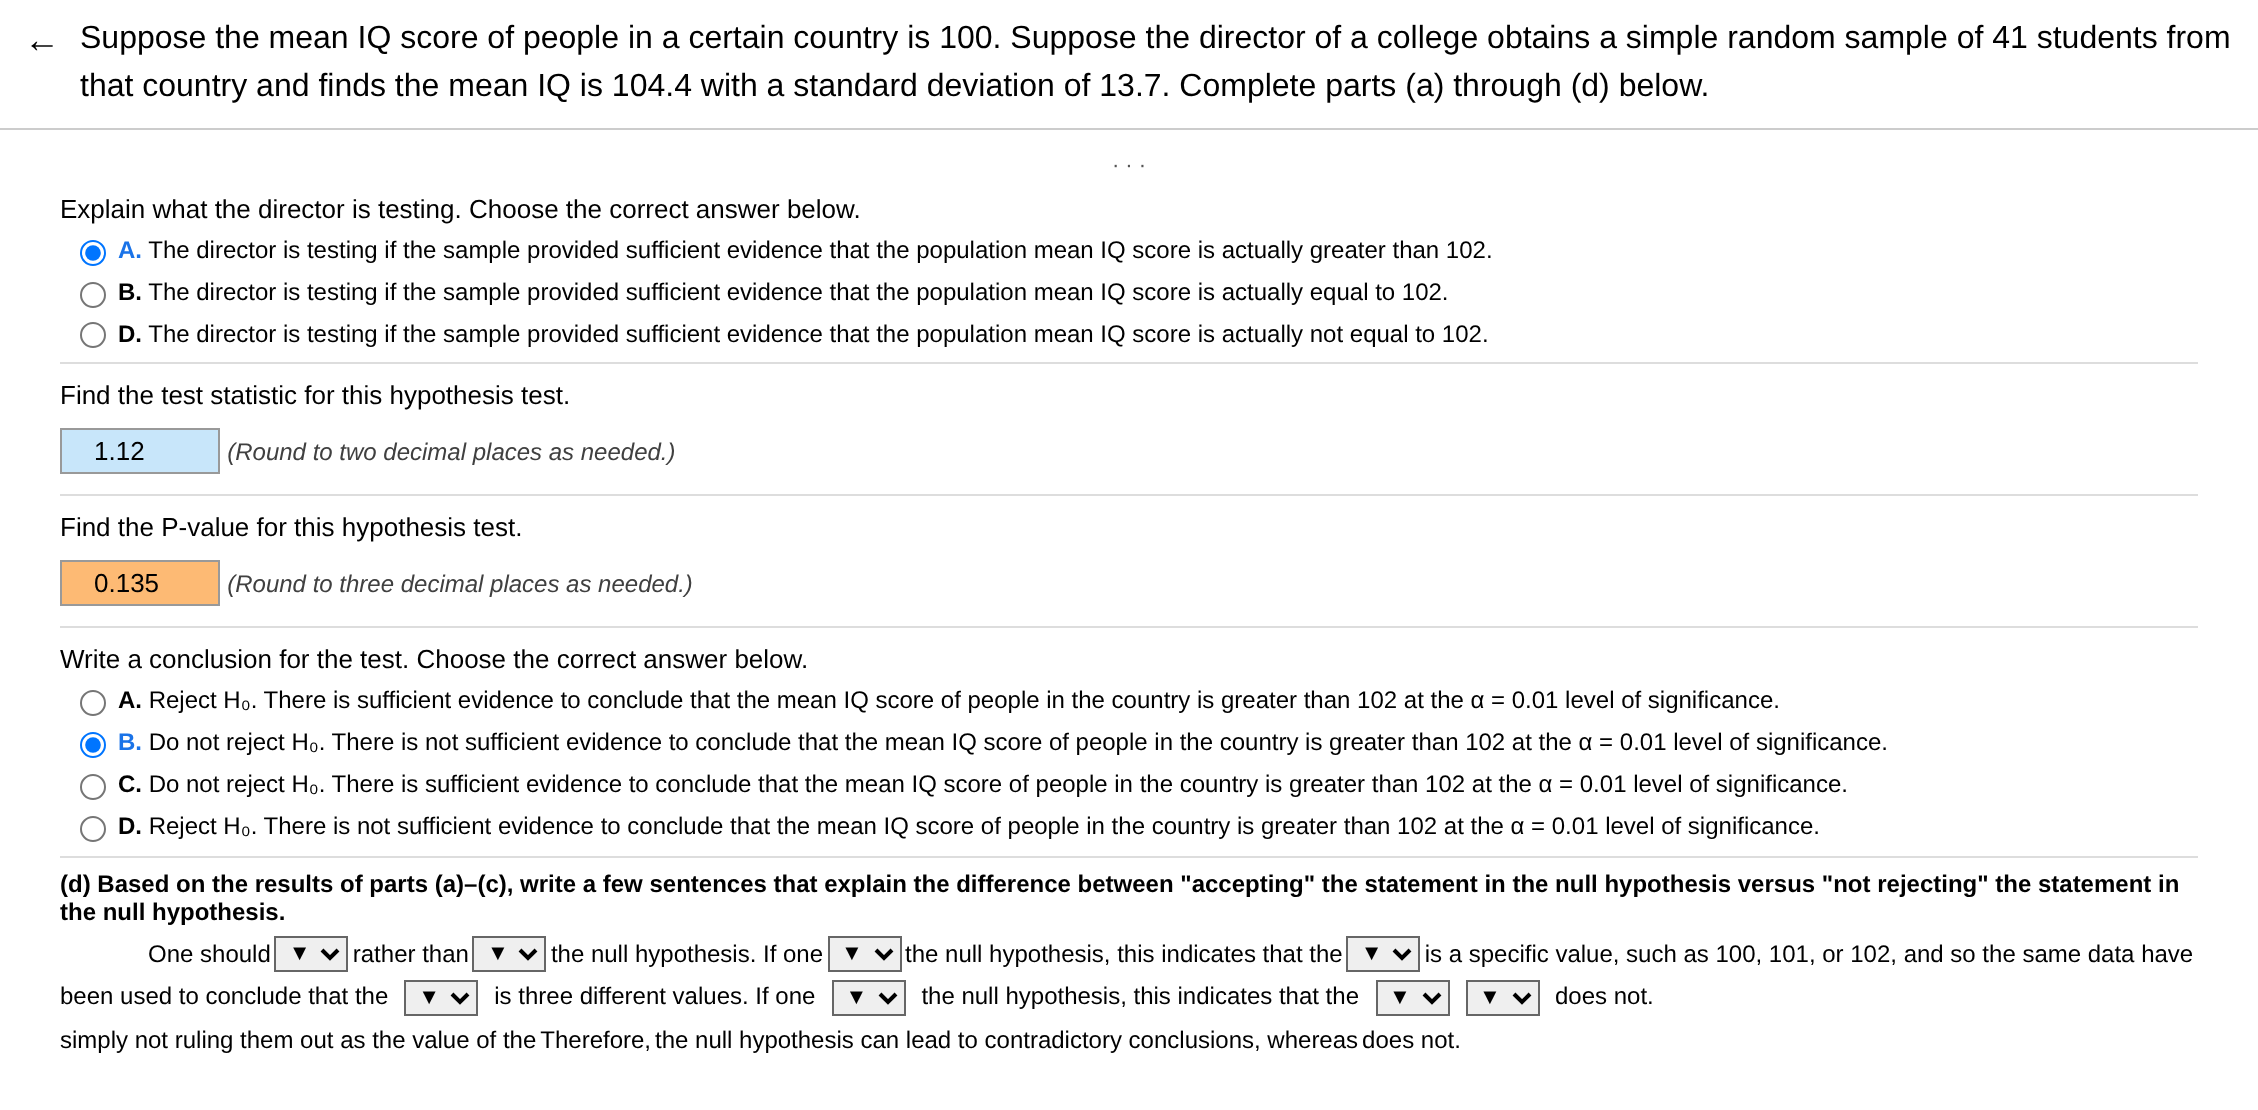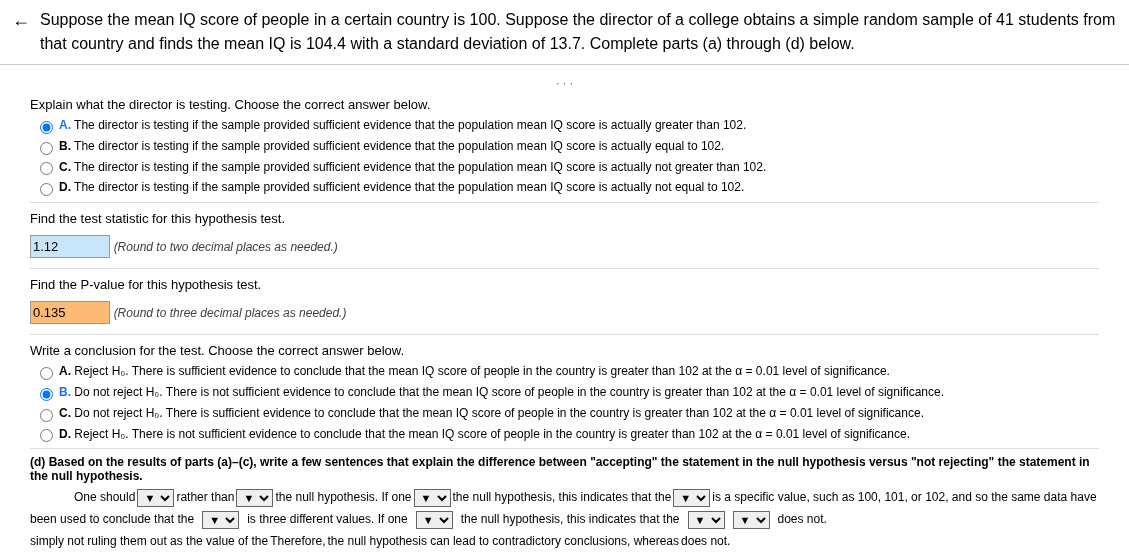--- a/index.html
+++ b/index.html
@@ -43,33 +43,33 @@
     }
     .section-question {
       font-size: 13px;
       margin: 8px 0 5px 0;
     }
     .radio-group {
       margin-left: 10px;
     }
     .radio-item {
       display: flex;
-      align-items: flex-end;
+      align-items: center;
       margin-bottom: 4px;
       font-size: 12px;
       line-height: 1.4;
     }
     .radio-item input[type="radio"] {
       margin-top: 2px;
       margin-right: 6px;
       flex-shrink: 0;
     }
     .answer-box {
       border: 1px solid #999;
-      padding: 3px 2px;
+      padding: 3px 16px;
       display: inline-block;
       font-size: 13px;
       margin: 4px 0;
       background: #fff;
       min-width: 80px;
     }
     .answer-label {
       font-size: 12px;
       color: #404040;
       font-style: italic;
@@ -119,24 +119,20 @@
     <div class="radio-item">
       <input type="radio" name="s1" checked="" style="">
       <span><span style="color:#1a73e8;font-weight:bold;">A.</span> The director is testing if the sample provided sufficient evidence that the population mean IQ score is actually greater than 102.</span>
     </div>
     <div class="radio-item">
       <input type="radio" name="s1" style="">
       <span><b>B.</b> The director is testing if the sample provided sufficient evidence that the population mean IQ score is actually equal to 102.</span>
     </div>
     <div class="radio-item">
       <input type="radio" name="s1" style="">
-      <span><b>C.</b> The director is testing if the sample provided sufficient evidence that the population mean IQ score is actually not greater than 102.</span>
-    </div>
-    <div class="radio-item">
-      <input type="radio" name="s1" style="">
       <span><b>D.</b> The director is testing if the sample provided sufficient evidence that the population mean IQ score is actually not equal to 102.</span>
     </div>
   </div>
 
   <hr class="divider">
 
   <div class="section-question">Find the test statistic for this hypothesis test.</div>
   <div>
     <span class="answer-box" style="background:#c8e6fa;">1.12</span>
     <span class="answer-label">(Round to two decimal places as needed.)</span>

